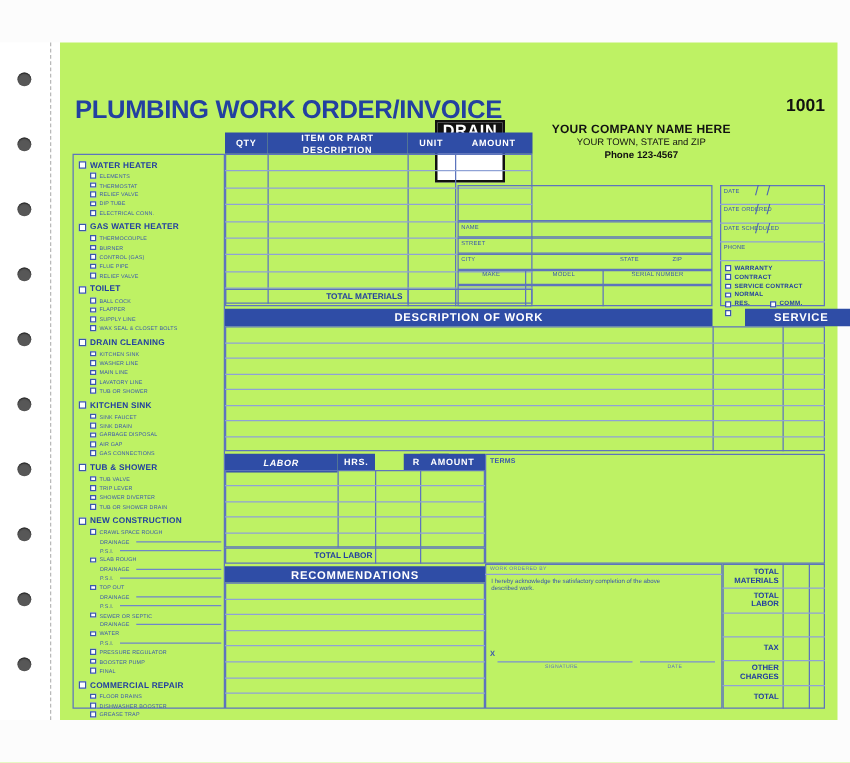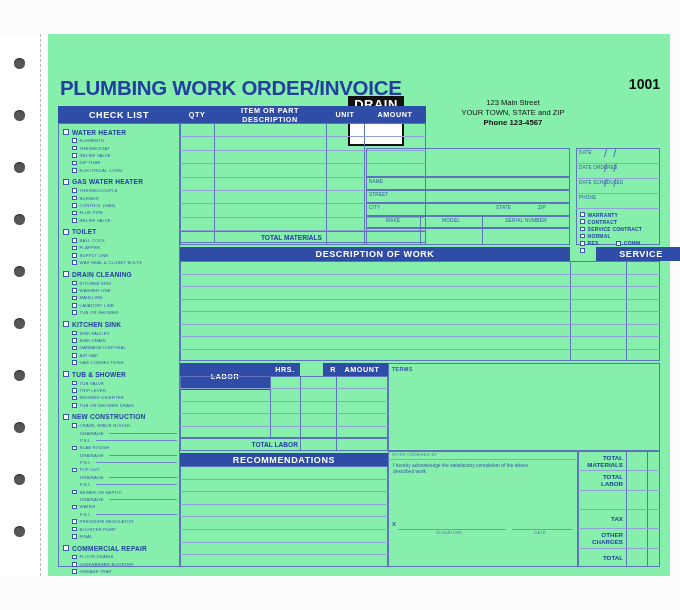--- a/index.html
+++ b/index.html
@@ -12,21 +12,21 @@
   .page{position:relative;width:680px;height:610px;background:#fcfcfc;}
 
   
   .binding{position:absolute;left:0;top:34px;width:48px;height:542px;background:#ffffff;}
   .hole{position:absolute;left:14px;width:11px;height:11px;border-radius:50%;
         background:#575757;box-shadow:inset 0 1px 1px #2b2b2b;}
   .perf{position:absolute;left:40px;top:34px;width:0;height:542px;
         border-left:1px dashed #b9b9b9;}
 
   
-  .sheet{position:absolute;left:48px;top:34px;width:622px;height:542px;background:#86efac;}
+  .sheet{position:absolute;left:48px;top:34px;width:622px;height:542px;background:#bef264;}
 
   .title{position:absolute;left:12px;top:42px;font-size:20.5px;font-weight:bold;
          color:#2340a0;letter-spacing:-0.3px;white-space:nowrap;}
   .invno{position:absolute;right:10px;top:42px;font-size:14px;font-weight:bold;color:#111;text-align:right;}
 
   
   .bx{position:absolute;box-sizing:border-box;border:1px solid #5d74bd;}
   .hdr{position:absolute;box-sizing:border-box;background:#2f4da6;color:#fff;
        font-size:7.2px;font-weight:bold;letter-spacing:.6px;display:flex;
        align-items:center;justify-content:center;text-align:center;}
@@ -92,26 +92,25 @@
 
   <div class="sheet">
 
     <div class="title">PLUMBING WORK ORDER/INVOICE</div>
     <div class="invno">1001</div>
 
     <div class="logo" style="left:300px;top:62px;width:56px;height:50px;">
       <div class="free">DRAIN</div>
     </div>
     <div class="company" style="left:360px;top:64px;width:210px;">
-      <div class="ad">123 Main Street</div>
+      <div class="nm">YOUR COMPANY NAME HERE</div>
       <div class="ad">YOUR TOWN, STATE and ZIP</div>
       <div class="ph">Phone 123-4567</div>
     </div>
 
-    <div class="hdr big" style="left:10px;top:72px;width:122px;height:17px;">CHECK LIST</div>
     <div class="hdr" style="left:132px;top:72px;width:34px;height:17px;">QTY</div>
     <div class="hdr" style="left:166px;top:72px;width:112px;height:17px;">ITEM OR PART DESCRIPTION</div>
     <div class="hdr" style="left:278px;top:72px;width:38px;height:17px;">UNIT</div>
     <div class="hdr" style="left:316px;top:72px;width:62px;height:17px;">AMOUNT</div>
 
     <div class="bx" style="left:132px;top:89px;width:246px;height:120px;"></div>
     <div class="vline" style="left:166px;top:89px;height:120px;"></div>
     <div class="vline" style="left:278px;top:89px;height:120px;"></div>
     <div class="vline" style="left:316px;top:89px;height:120px;"></div>
     <div id="mat-rows">
@@ -437,21 +436,21 @@
     <div id="work-rows">
         <div class="hline" style="left: 132px; top: 239.5px; width: 480px;"></div>
         <div class="hline" style="left: 132px; top: 252px; width: 480px;"></div>
         <div class="hline" style="left: 132px; top: 264.5px; width: 480px;"></div>
         <div class="hline" style="left: 132px; top: 277px; width: 480px;"></div>
         <div class="hline" style="left: 132px; top: 289.5px; width: 480px;"></div>
         <div class="hline" style="left: 132px; top: 302px; width: 480px;"></div>
         <div class="hline" style="left: 132px; top: 314.5px; width: 480px;"></div>
       </div>
 
-    <div class="hdr" style="left:132px;top:329px;width:90px;height:27px;">LABOR</div>
+    <div class="hdr" style="left:132px;top:329px;width:90px;height:15px;font-style:italic;">LABOR</div>
     <div class="hdr" style="left:222px;top:329px;width:30px;height:13px;">HRS.</div>
     <div class="hdr" style="left:236px;top:329px;width:36px;height:13px;margin-left:39px;">RATE</div>
     <div class="hdr" style="left:288px;top:329px;width:52px;height:13px;">AMOUNT</div>
     <div class="bx" style="left:132px;top:342px;width:208px;height:62px;"></div>
     <div class="vline" style="left:222px;top:342px;height:62px;"></div>
     <div class="vline" style="left:252px;top:342px;height:62px;"></div>
     <div class="vline" style="left:288px;top:342px;height:62px;"></div>
     <div id="labor-rows">
         <div class="hline" style="left: 132px; top: 354.4px; width: 208px;"></div>
         <div class="hline" style="left: 132px; top: 366.8px; width: 208px;"></div>

